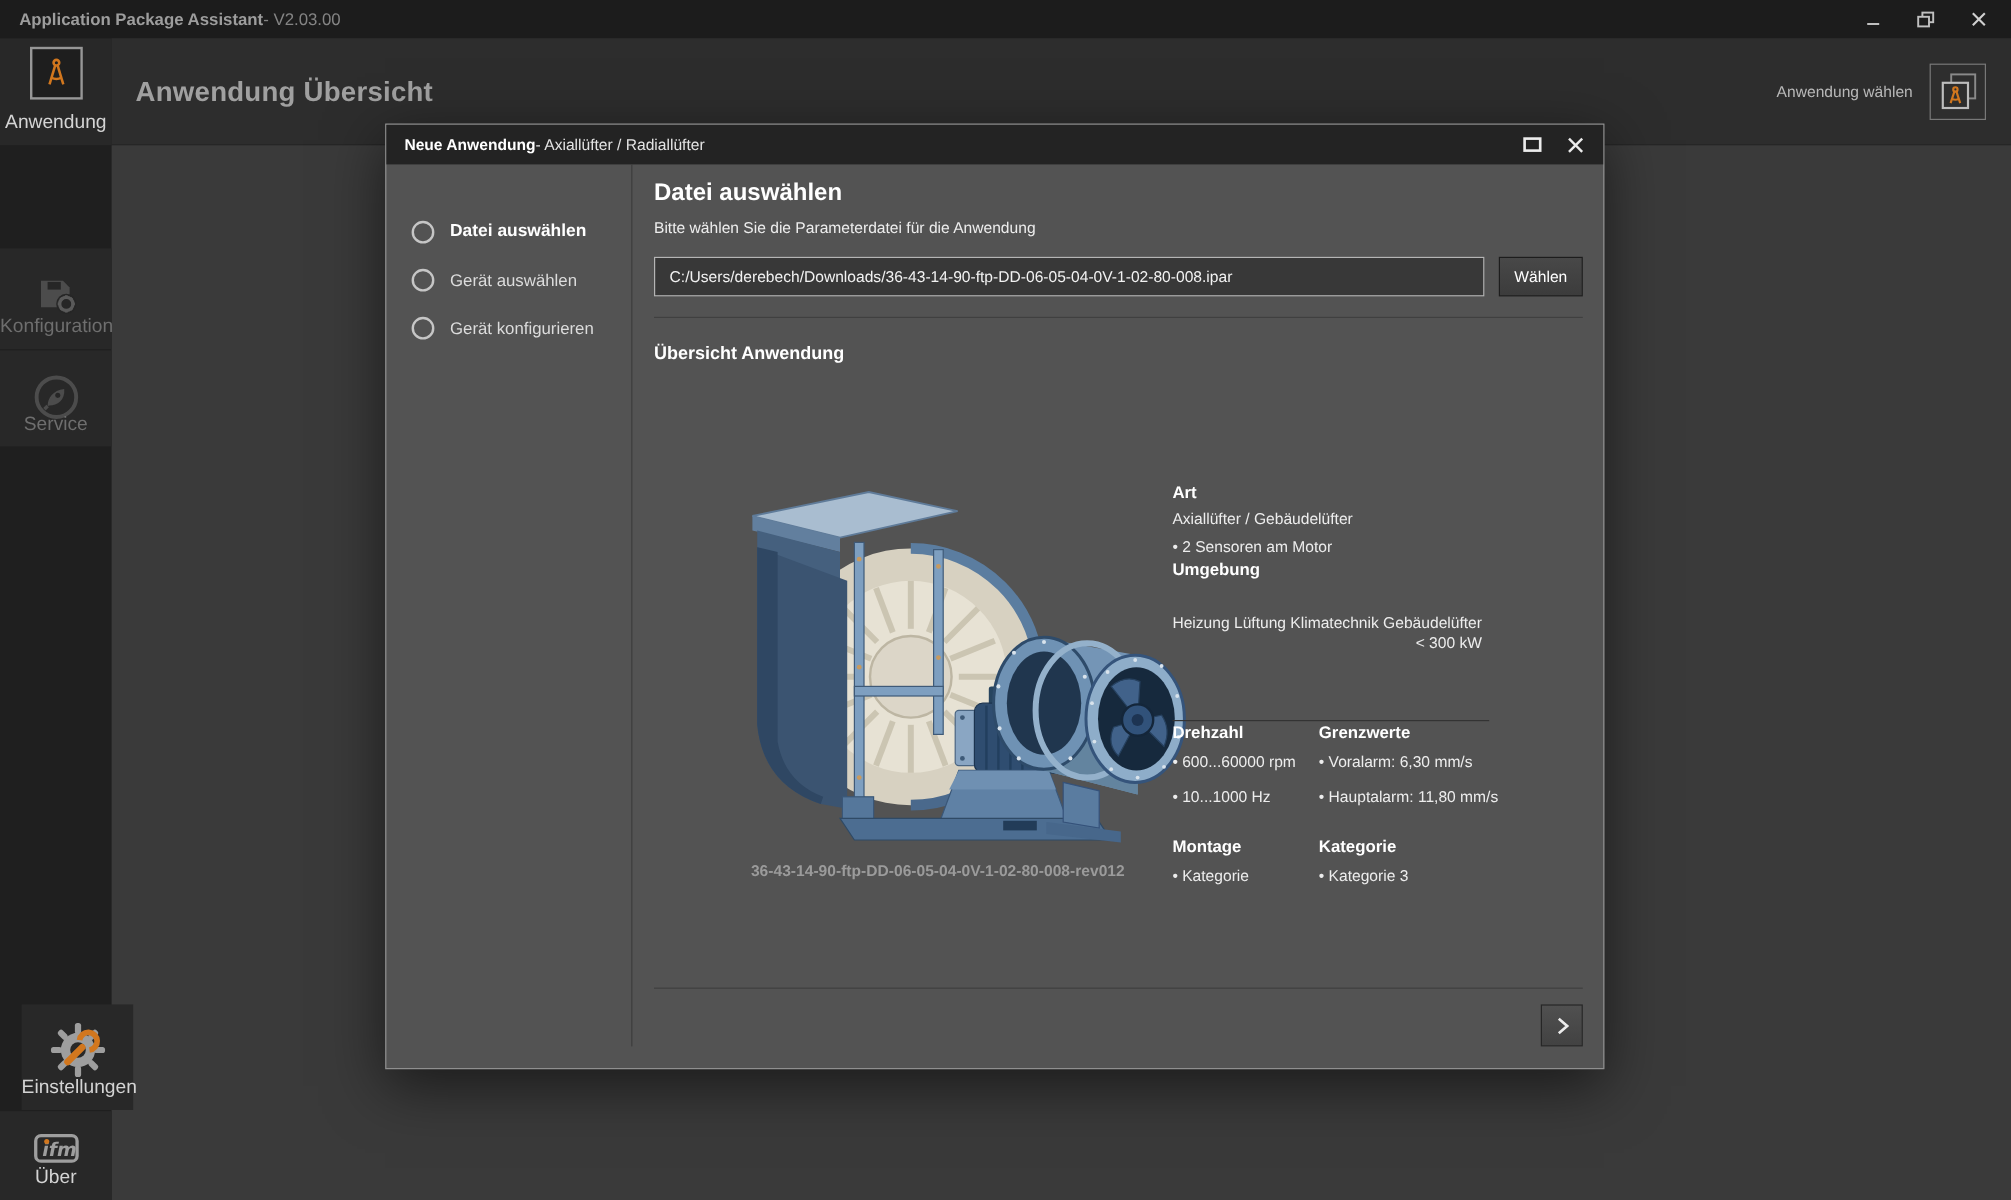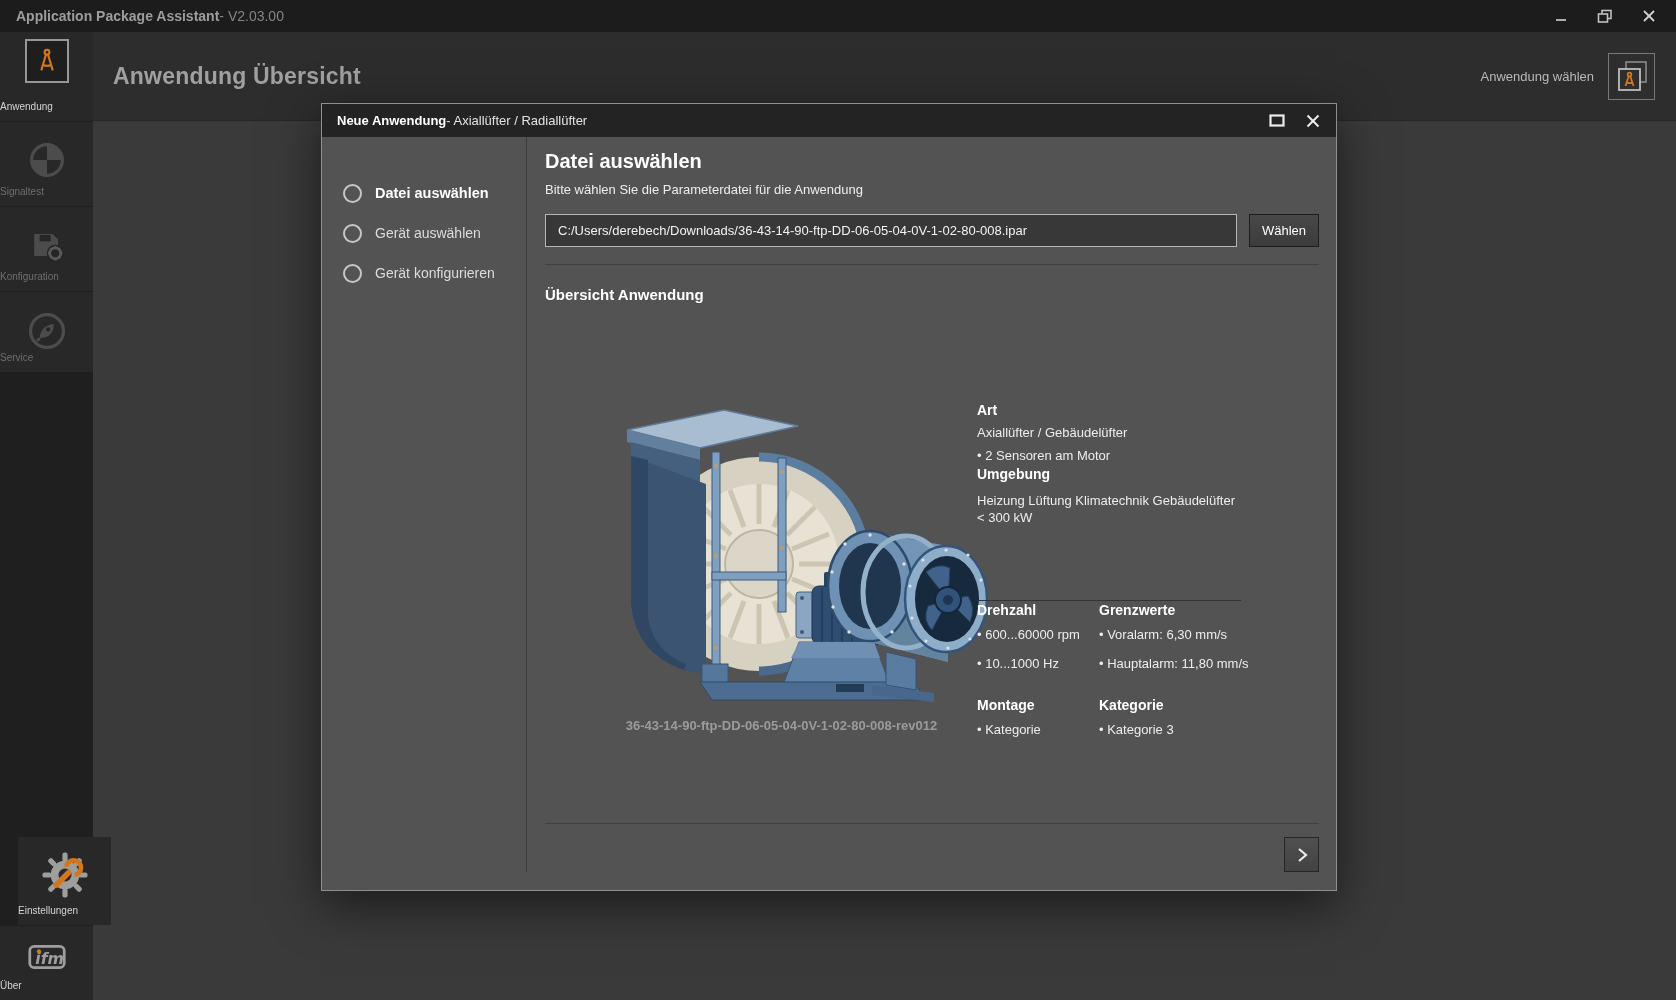--- a/index.html
+++ b/index.html
@@ -20,21 +20,21 @@
   .page-title { font-size:23px; font-weight:bold; color:#a0a0a0; letter-spacing:.2px; }
   .header-right { margin-left:auto; display:flex; align-items:center; gap:14px; }
   .action-label { font-size:13px; color:#b8b8b8; }
   .header-iconbtn { width:47px; height:47px; border:1px solid #787878; background:#2e2e2e;
                     display:flex; align-items:center; justify-content:center; cursor:pointer; }
 
   
   .sidebar { position:absolute; left:0; top:32px; width:93px; height:968px; background:#1f1f1f; }
   .side-item { position:absolute; left:0; width:93px; background:#282828; display:flex; flex-direction:column;
                align-items:center; cursor:pointer; }
-  .side-item .lbl { position:absolute; bottom:9px; width:100%; font-size:10px; }
+  .side-item .lbl { position:absolute; bottom:9px; width:100%; text-align:center; font-size:16px; }
   .lbl-bright { color:#d4d4d4; }
   .lbl-dim { color:#6e6e6e; }
   .si-anwendung { top:0; height:89px; }
   .si-signaltest { top:90px; height:84px; }
   .si-konfiguration { top:175px; height:84px; }
   .si-service { top:260px; height:80px; }
   .si-einstellungen { top:805px; height:88px;margin-left:18px; }
   .si-ueber { top:894px; height:74px; }
   .compass-box { position:absolute; top:7px; width:44px; height:44px; border:2px solid #979797;
                  background:#1e1e1e; display:flex; align-items:center; justify-content:center; }
@@ -75,21 +75,21 @@
 
   .fan-wrap { position:absolute; left:252px; top:292px; width:415px; height:315px; }
   .fan-caption { position:absolute; left:252px; top:614px; width:415px; text-align:center;
                  font-size:13px; font-weight:bold; color:#9b9b9b; }
 
   .details { position:absolute; left:655px; top:298px; width:272px; color:#ededed; font-size:13px; }
   .d-label { font-weight:bold; font-size:14px; color:#ffffff; }
   .d-line { color:#ededed; line-height:17px; }
   .blk { position:absolute; left:0; }
   .blk-art { top:0; }  .blk-art .d-line { margin-top:6px; }
-  .blk-umgebung { top:64px; width:258px; } .blk-umgebung .d-line { margin-top:10px; }
+  .blk-umgebung { top:64px; width:258px; } .blk-umgebung .d-line { margin-top:28px;text-align:right; }
   .d-rule { position:absolute; left:0; top:198px; width:264px; height:1px; background:#333333; }
   .col2 { left:122px; }
   .blk-drehzahl, .blk-grenzwerte { top:200px; }
   .blk-montage, .blk-kategorie { top:295px; }
   .blk .item1 { margin-top:8px; }
   .blk .item2 { margin-top:12px; }
 
   .next-btn { position:absolute; left:962px; top:733px; width:35px; height:35px;
               background:linear-gradient(#505050,#424242); border:1px solid #262626;
               display:flex; align-items:center; justify-content:center; cursor:pointer; }
@@ -150,28 +150,20 @@
             <circle cx="12" cy="5" r="1.9"></circle>
             <line x1="11.2" y1="6.8" x2="7.4" y2="19.5"></line>
             <line x1="12.8" y1="6.8" x2="16.6" y2="19.5"></line>
             <path d="M8.6 15 A7.4 7.4 0 0 0 15.4 15"></path>
           </g>
         </svg>
       </div>
       <span class="lbl lbl-bright">Anwendung</span>
     </div>
 
-    <div class="side-item si-signaltest">
-      <svg class="side-ico" width="44" height="44" viewBox="0 0 24 24">
-        <circle cx="12" cy="12" r="8.4" fill="none" stroke="#4c4c4c" stroke-width="1.7"></circle>
-        <path d="M12 12 L12 3.6 A8.4 8.4 0 0 1 20.4 12 Z" fill="#4c4c4c"></path>
-        <path d="M12 12 L12 20.4 A8.4 8.4 0 0 1 3.6 12 Z" fill="#4c4c4c"></path>
-      </svg>
-      <span class="lbl lbl-dim">Signaltest</span>
-    </div>
 
     <div class="side-item si-konfiguration">
       <svg class="side-ico" width="44" height="44" viewBox="0 0 24 24">
         <path d="M5 6 h10 l3 3 v9 h-13 z" fill="#4c4c4c"></path>
         <rect x="8" y="6.5" width="6" height="3.5" fill="#262626"></rect>
         <circle cx="16.5" cy="16.5" r="4.6" fill="#262626"></circle>
         <circle cx="16.5" cy="16.5" r="3" fill="none" stroke="#5a5a5a" stroke-width="1.5"></circle>
         <g stroke="#5a5a5a" stroke-width="1.3">
           <line x1="16.5" y1="12.6" x2="16.5" y2="14.1"></line>
             <line x1="16.5" y1="18.9" x2="16.5" y2="20.4"></line>

